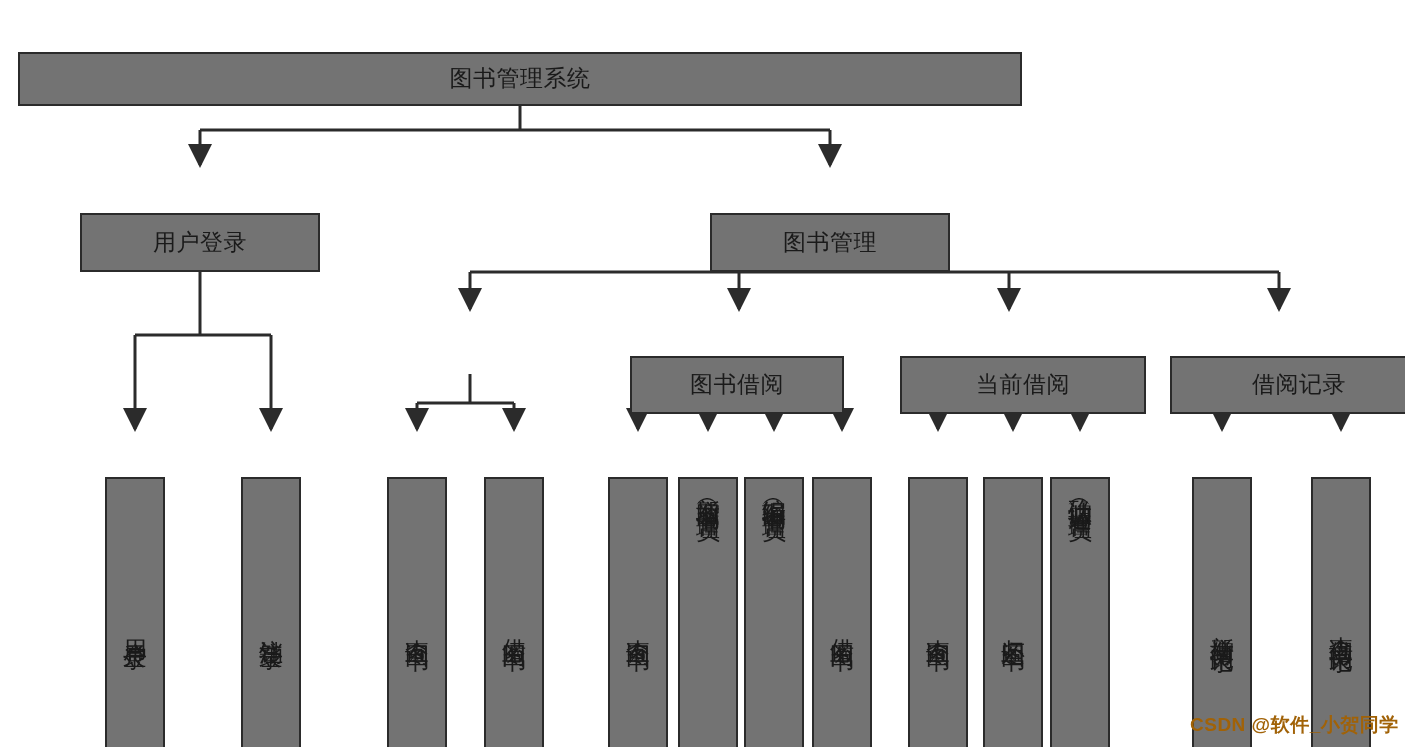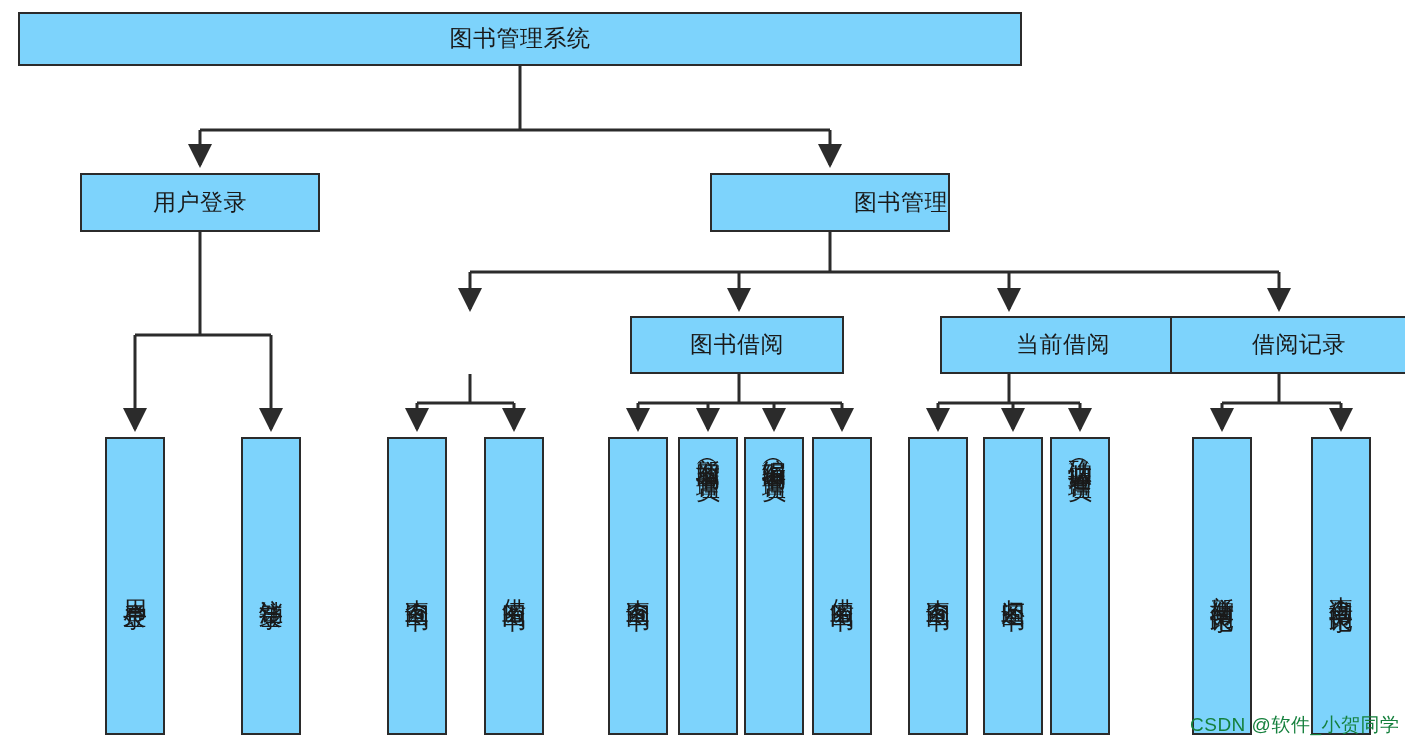--- a/index.html
+++ b/index.html
@@ -14,25 +14,26 @@
     position: relative;
     width: 1405px;
     height: 747px;
     background: #ffffff;
     overflow: hidden;
   }
   .node {
     position: absolute;
     box-sizing: border-box;
     border: 2px solid #2b2b2b;
-    background: #7dd3fc;
+    background: #737373;
     display: flex;
     align-items: center;
     justify-content: center;
     color: #1a1a1a;
+    margin-top: 40px;
   }
   .node-label {
     display: block;
     text-align: center;
     line-height: 1.18;
     letter-spacing: 0.5px;
     white-space: pre-line;
   }
   .node.horiz .node-label {
     font-size: 23px;
@@ -55,24 +56,25 @@
   #edges {
     position: absolute;
     left: 0;
     top: 0;
     width: 1405px;
     height: 747px;
     pointer-events: none;
   }
   .watermark {
     position: absolute;
-    color: #15803d;
+    color: #a16207;
     font-size: 19px;
     white-space: nowrap;
     letter-spacing: 0.5px;
+    font-weight: bold;
   }
 </style>
 </head>
 <body>
 
 <div id="canvas">
 
   <svg id="edges" viewBox="0 0 1405 747" width="1405" height="747" aria-hidden="true">
     <defs>
       <marker id="arrow" viewBox="0 0 12 12" refX="10.5" refY="6" markerWidth="8" markerHeight="8" orient="auto-start-reverse">
@@ -126,28 +128,28 @@
     </g>
   </svg>
 
   <div class="node horiz" style="left:18px; top:12px; width:1004px; height:54px;">
     <span class="node-label">图书管理系统</span>
   </div>
 
   <div class="node horiz" style="left:80px; top:173px; width:240px; height:59px;">
     <span class="node-label">用户登录</span>
   </div>
-  <div class="node horiz" style="left:710px; top:173px; width:240px; height:59px;justify-content:flex-end;">
+  <div class="node horiz" style="left:710px; top:173px; width:240px; height:59px;">
     <span class="node-label">图书管理</span>
   </div>
 
   <div class="node horiz" style="left:630px; top:316px; width:214px; height:58px;">
     <span class="node-label">图书借阅</span>
   </div>
-  <div class="node horiz" style="left:940px; top:316px; width:246px; height:58px;">
+  <div class="node horiz" style="left:900px; top:316px; width:246px; height:58px;">
     <span class="node-label">当前借阅</span>
   </div>
   <div class="node horiz" style="left:1170px; top:316px; width:258px; height:58px;">
     <span class="node-label">借阅记录</span>
   </div>
 
   <div class="node vert centered" style="left:105px; top:437px; width:60px; height:298px;">
     <span class="node-label">用户登录</span>
   </div>
   <div class="node vert centered" style="left:241px; top:437px; width:60px; height:298px;">

